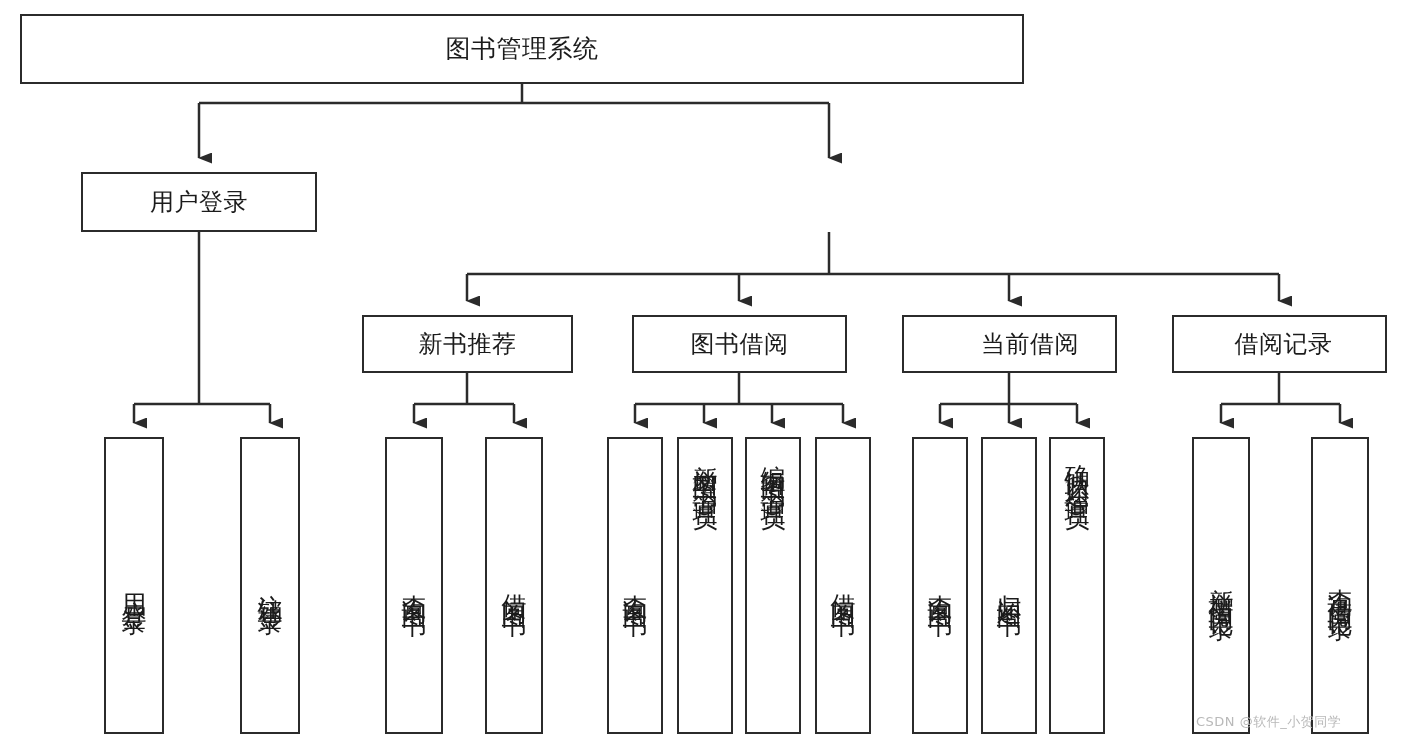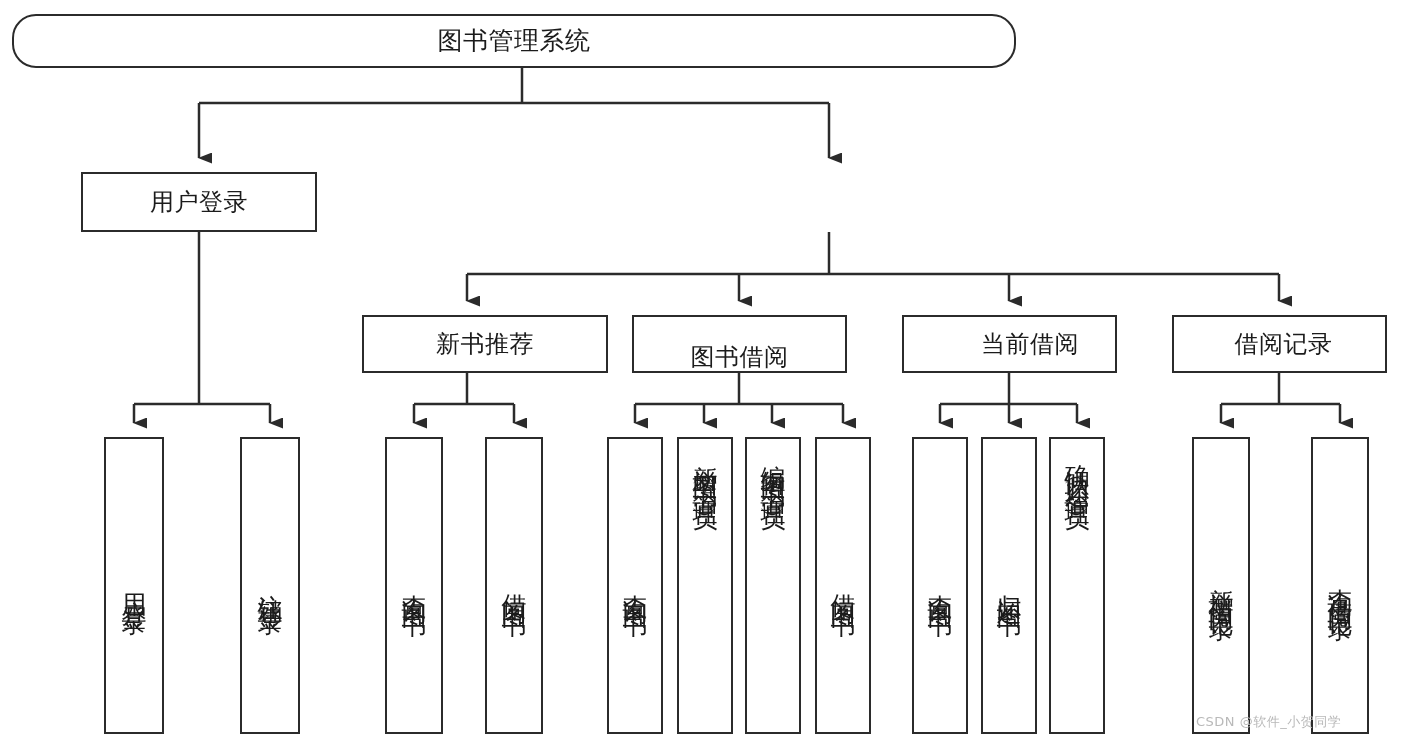--- a/index.html
+++ b/index.html
@@ -124,32 +124,32 @@
       <path d="M 1009,404 L 1009,423" marker-end="url(#arrow)"></path>
       <path d="M 1077,404 L 1077,423" marker-end="url(#arrow)"></path>
 
       <path d="M 1279,373 L 1279,404"></path>
       <path d="M 1221,404 L 1340,404"></path>
       <path d="M 1221,404 L 1221,423" marker-end="url(#arrow)"></path>
       <path d="M 1340,404 L 1340,423" marker-end="url(#arrow)"></path>
     </g>
   </svg>
 
-  <div class="node horiz root" style="left:12px; top:14px; width:1004px; height:54px;border-radius:24px;">
+  <div class="node horiz root" style="left:20px; top:14px; width:1004px; height:70px;">
     <span class="label">图书管理系统</span>
   </div>
 
   <div class="node horiz" style="left:81px; top:172px; width:236px; height:60px;">
     <span class="label">用户登录</span>
   </div>
 
-  <div class="node horiz" style="left:362px; top:315px; width:246px; height:58px;">
+  <div class="node horiz" style="left:362px; top:315px; width:211px; height:58px;">
     <span class="label">新书推荐</span>
   </div>
-  <div class="node horiz" style="left:632px; top:315px; width:215px; height:58px;align-items:flex-end;">
+  <div class="node horiz" style="left:632px; top:315px; width:215px; height:58px;">
     <span class="label">图书借阅</span>
   </div>
   <div class="node horiz" style="left:902px; top:315px; width:215px; height:58px;padding-left:41px;">
     <span class="label">当前借阅</span>
   </div>
   <div class="node horiz" style="left:1172px; top:315px; width:215px; height:58px;padding-left:8px;">
     <span class="label">借阅记录</span>
   </div>
 
   <div class="node vert midset" style="left:104px; top:437px; width:60px; height:297px;">

